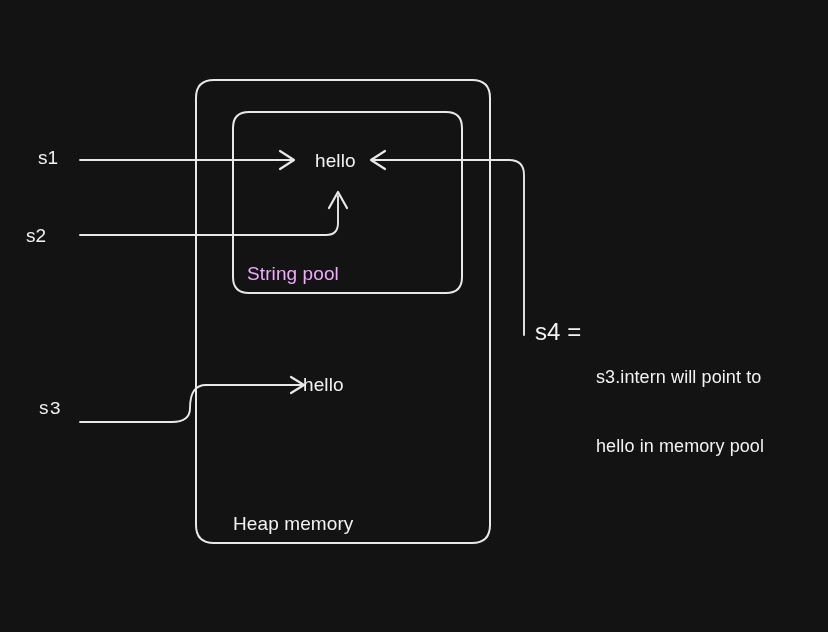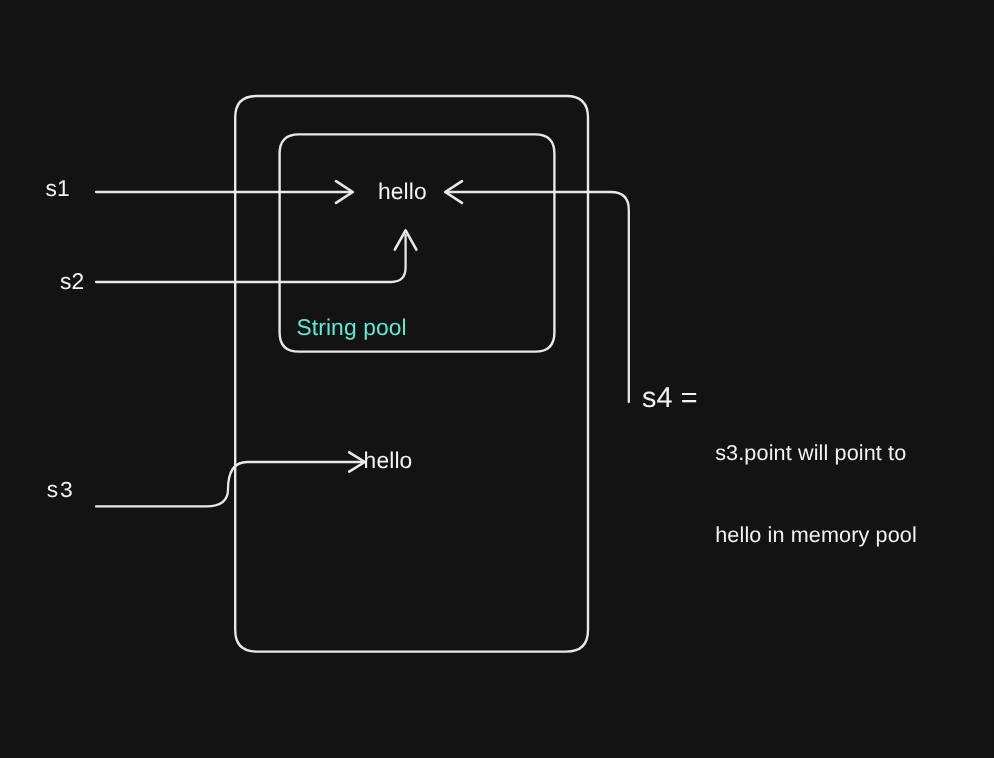--- a/index.html
+++ b/index.html
@@ -50,21 +50,21 @@
   .lbl {
     position: absolute;
     color: #f2f2f2;
     font-family: "Liberation Sans", sans-serif;
     font-size: 19px;
     line-height: 22px;
     white-space: pre;
     letter-spacing: 0.1px;
   }
   .lbl-s1  { left: 38px;  top: 147px; }
-  .lbl-s2  { left: 50px;  top: 225px; text-align: center; }
+  .lbl-s2  { left: 26px;  top: 225px; text-align: center; }
   .lbl-s3  { left: 38px;  top: 398px; }
   .lbl-pool{ left: 247px; top: 263px; }
   .lbl-heap{ left: 233px; top: 513px; }
   .lbl-hello-pool { left: 315px; top: 150px; }
   .lbl-hello-heap { left: 303px; top: 374px; }
   .lbl-s4eq { left: 535px; top: 321px; font-size: 24px; }
   .lbl-note {
     left: 596px;
     top: 320px;
     font-size: 18px;
@@ -98,23 +98,24 @@
   <div class="lbl lbl-s1" style="color: rgb(242, 242, 242);">s1</div>
 
   <div class="lbl lbl-s2" style="color: rgb(242, 242, 242);">s2</div>
 
   <div class="lbl lbl-s3" style="color: rgb(242, 242, 242); font-family: Liberation Mono, monospace;">s3</div>
 
   <div class="lbl lbl-hello-pool" style="color: rgb(242, 242, 242);">hello</div>
 
   <div class="lbl lbl-hello-heap" style="color: rgb(242, 242, 242);">hello</div>
 
-  <div class="lbl lbl-pool" style="color: #5eead4; text-align: right;">String pool</div>
+  <div class="lbl lbl-pool" style="color: #f0abfc; text-align: right;">String pool</div>
 
+  <div class="lbl lbl-heap" style="color: rgb(242, 242, 242);">Heap memory</div>
 
   <div class="lbl lbl-s4eq" style="color: rgb(242, 242, 242);">s4 =</div>
 
   <div class="lbl lbl-note" style="color: rgb(242, 242, 242);">
-    <div>s3.point will point to</div>
+    <div>s3.intern will point to</div>
     <div>hello in memory pool</div>
   </div>
 
 </div>
 
 </body></html>

